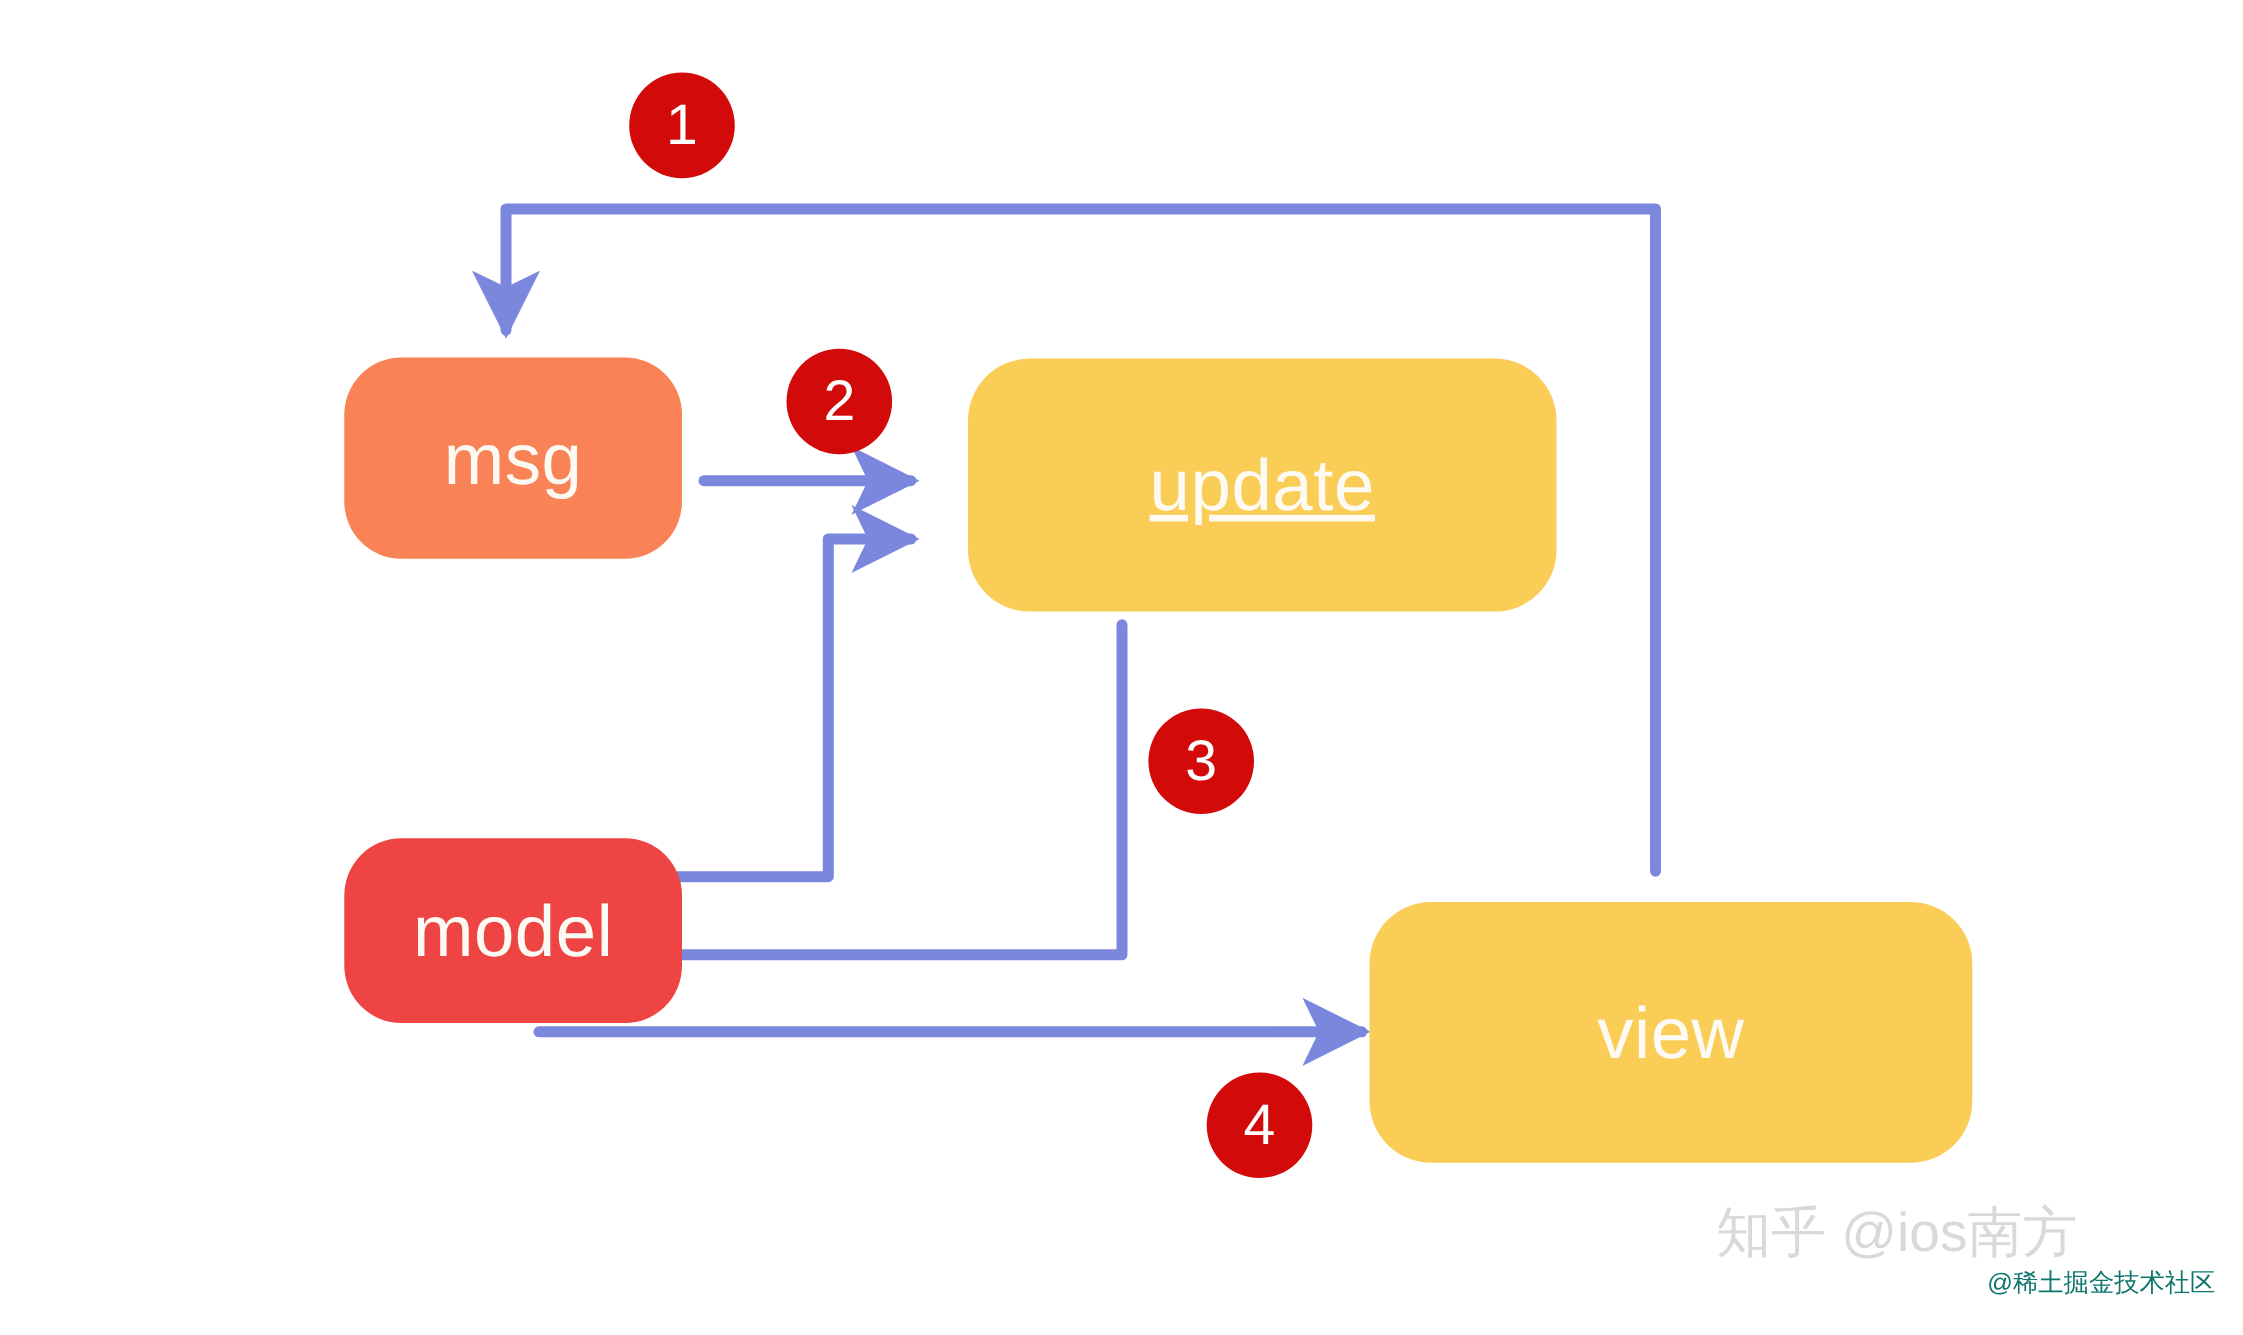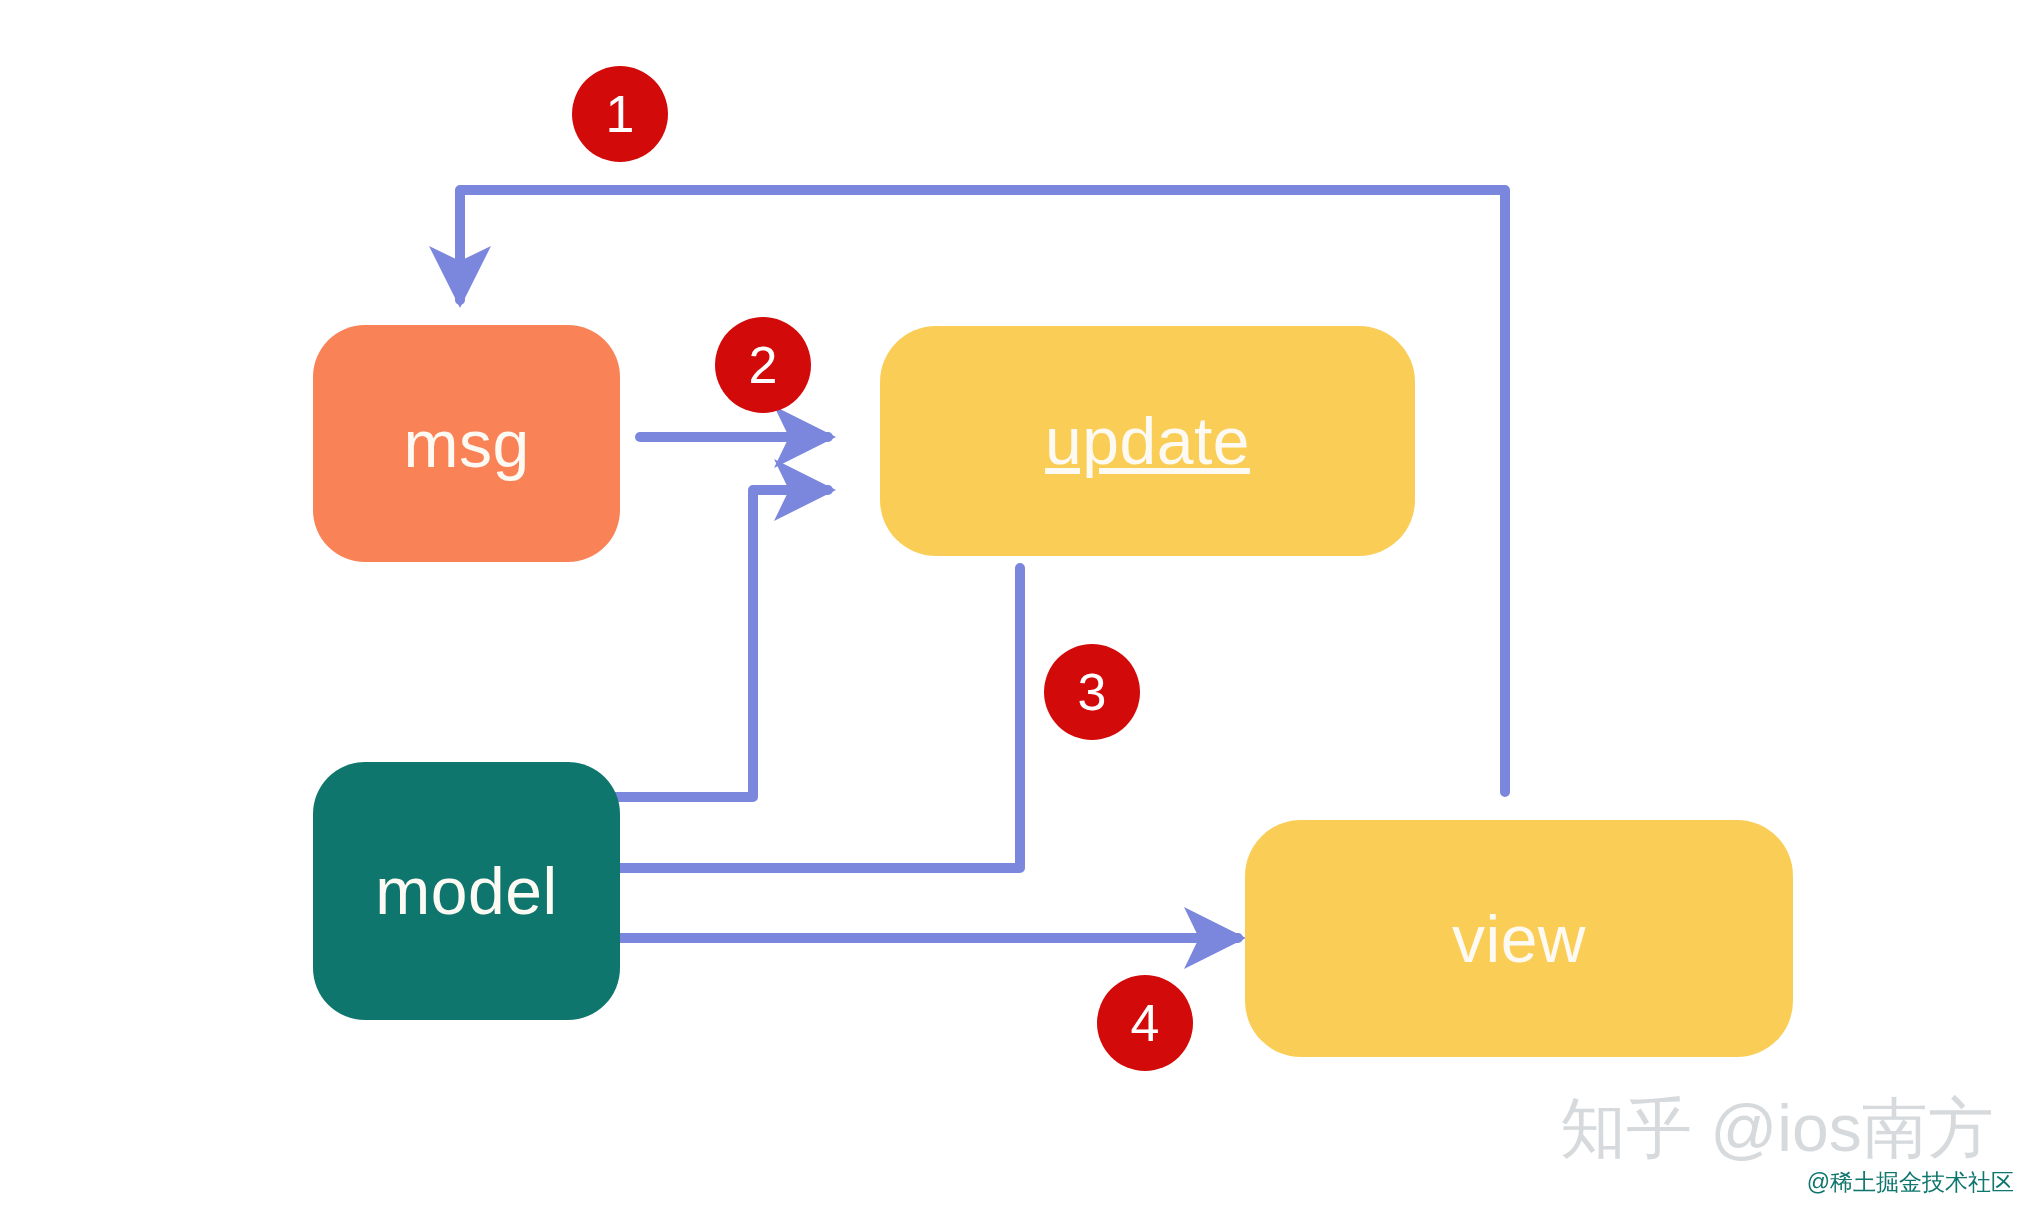--- a/index.html
+++ b/index.html
@@ -35,26 +35,26 @@
     letter-spacing: 0.5px;
     user-select: none;
   }
   .node-label {
     font-size: 66px;
     font-weight: 400;
     line-height: 1;
     color: #fdfaf4;
   }
   #node-msg {
-    left: 313px;  top: 325px;  width: 307px;  height: 237px;
+    left: 313px;  top: 325px;  width: 307px;  height: 183px;
     background: #f98256;
   }
   #node-model {
-    left: 313px;  top: 762px;  width: 307px;  height: 258px;
-    background: #0f766e;
+    left: 313px;  top: 762px;  width: 307px;  height: 168px;
+    background: #ef4444;
   }
   #node-update {
     left: 880px;  top: 326px;  width: 535px;  height: 230px;
     background: #f9cd56;
     border-radius: 56px;
     text-decoration: underline;
   }
   #node-view {
     left: 1245px; top: 820px;  width: 548px;  height: 237px;
     background: #f9cd56;
@@ -83,21 +83,21 @@
 
   #watermark {
     position: absolute;
     left: 1560px;
     top: 1094px;
     width: 460px;
     text-align: left;
     user-select: none;
   }
   #watermark-main {
-    font-size: 66px;
+    font-size: 50px;
     color: #d7dadd;
     line-height: 1.05;
     white-space: nowrap;
     font-weight: 400;
   }
   #watermark-sub {
     font-size: 23px;
     color: #0f766e;
     text-align: right;
     padding-right: 6px;

